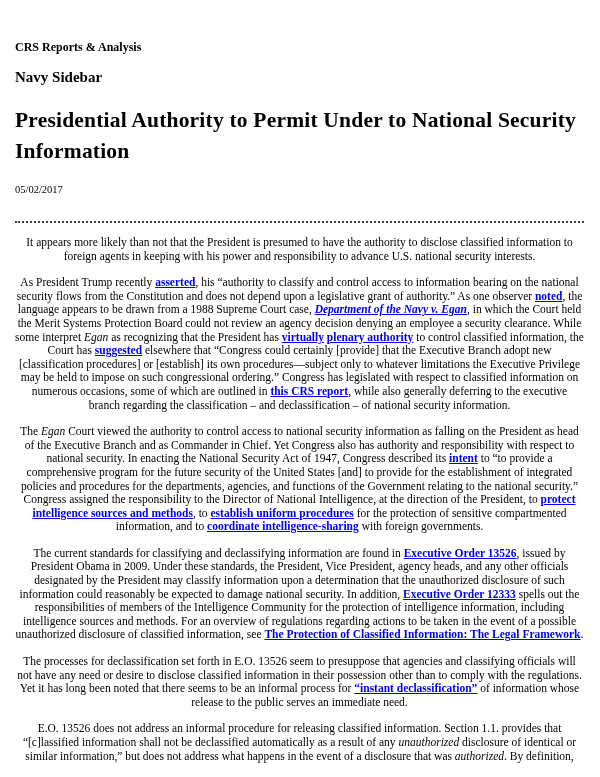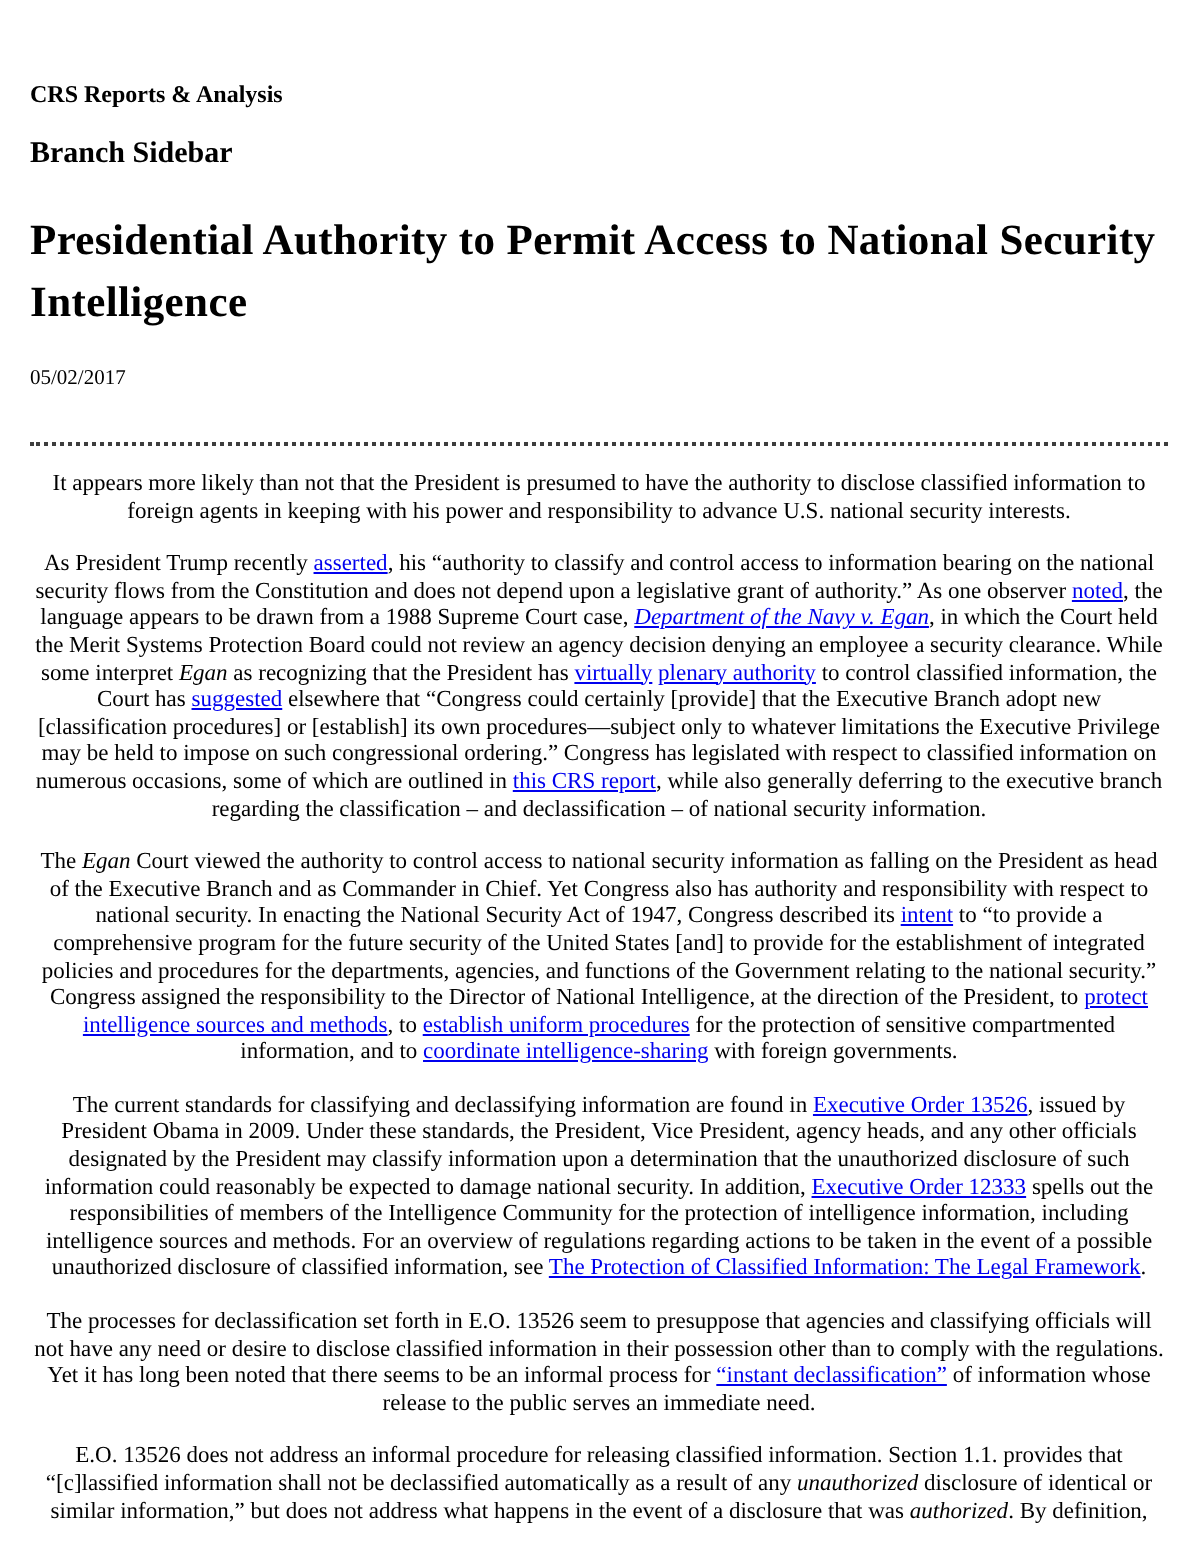--- a/index.html
+++ b/index.html
@@ -52,32 +52,33 @@
   .body-text p {
     font-size: 11.5px;
     line-height: 13.6px;
     margin: 13px 0 0 0;
     text-align: center;
   }
   .doc-link {
     color: #0000EE;
     text-decoration: underline;
     cursor: pointer;
+    font-weight: bold;
   }
   .em {
     font-style: italic;
   }
 </style>
 </head>
 <body>
 
 <div class="page">
   <div class="eyebrow">CRS Reports &amp; Analysis</div>
-  <div class="subtitle">Branch Sidebar</div>
-  <h1 class="title">Presidential Authority to Permit Access to National Security Intelligence</h1>
+  <div class="subtitle">Navy Sidebar</div>
+  <h1 class="title">Presidential Authority to Permit Under to National Security Information</h1>
   <div class="date">05/02/2017</div>
   <hr class="rule">
   <div class="body-text">
     <p><span>It appears more likely than not that the President is presumed to have the authority to disclose classified information to foreign agents in keeping with his power and responsibility to advance U.S. national security interests.</span></p>
     <p><span>As President Trump recently </span><a class="doc-link" href="#">asserted</a><span>, his “authority to classify and control access to information bearing on the national security flows from the Constitution and does not depend upon a legislative grant of authority.”  As one observer </span><a class="doc-link" href="#">noted</a><span>, the language appears to be drawn from a 1988 Supreme Court case, </span><a class="doc-link em" href="#">Department of the Navy v. Egan</a><span>, in which the Court held the Merit Systems Protection Board could not review an agency decision denying an employee a security clearance. While some interpret </span><span class="em">Egan</span><span> as recognizing that the President has </span><a class="doc-link" href="#">virtually</a><span> </span><a class="doc-link" href="#">plenary authority</a><span> to control classified information, the Court has </span><a class="doc-link" href="#">suggested</a><span> elsewhere that “Congress could certainly [provide] that the Executive Branch adopt new [classification procedures] or [establish] its own procedures—subject only to whatever limitations the Executive Privilege may be held to impose on such congressional ordering.” Congress has legislated with respect to classified information on numerous occasions, some of which are outlined in </span><a class="doc-link" href="#">this CRS report</a><span>, while also generally deferring to the executive branch regarding the classification – and declassification – of national security information.</span></p>
     <p><span>The </span><span class="em">Egan</span><span> Court viewed the authority to control access to national security information as falling on the President as head of the Executive Branch and as Commander in Chief. Yet Congress also has authority and responsibility with respect to national security. In enacting the National Security Act of 1947, Congress described its </span><a class="doc-link" href="#">intent</a><span> to “to provide a comprehensive program for the future security of the United States [and] to provide for the establishment of integrated policies and procedures for the departments, agencies, and functions of the Government relating to the national security.” Congress assigned the responsibility to the Director of National Intelligence, at the direction of the President, to </span><a class="doc-link" href="#">protect intelligence sources and methods</a><span>, to </span><a class="doc-link" href="#">establish uniform procedures</a><span> for the protection of sensitive compartmented information, and to </span><a class="doc-link" href="#">coordinate intelligence-sharing</a><span> with foreign governments.</span></p>
     <p><span>The current standards for classifying and declassifying information are found in </span><a class="doc-link" href="#">Executive Order 13526</a><span>, issued by President Obama in 2009. Under these standards, the President, Vice President, agency heads, and any other officials designated by the President may classify information upon a determination that the unauthorized disclosure of such information could reasonably be expected to damage national security. In addition, </span><a class="doc-link" href="#">Executive Order 12333</a><span> spells out the responsibilities of members of the Intelligence Community for the protection of intelligence information, including intelligence sources and methods. For an overview of regulations regarding actions to be taken in the event of a possible unauthorized disclosure of classified information, see </span><a class="doc-link" href="#">The Protection of Classified Information: The Legal Framework</a><span>.</span></p>
     <p><span>The processes for declassification set forth in E.O. 13526 seem to presuppose that agencies and classifying officials will not have any need or desire to disclose classified information in their possession other than to comply with the regulations. Yet it has long been noted that there seems to be an informal process for </span><a class="doc-link" href="#">“instant declassification”</a><span> of information whose release to the public serves an immediate need.</span></p>
     <p><span>E.O. 13526 does not address an informal procedure for releasing classified information. Section 1.1. provides that “[c]lassified information shall not be declassified automatically as a result of any </span><span class="em">unauthorized</span><span> disclosure of identical or similar information,” but does not address what happens in the event of a disclosure that was </span><span class="em">authorized</span><span>. By definition,</span></p>
   </div>

